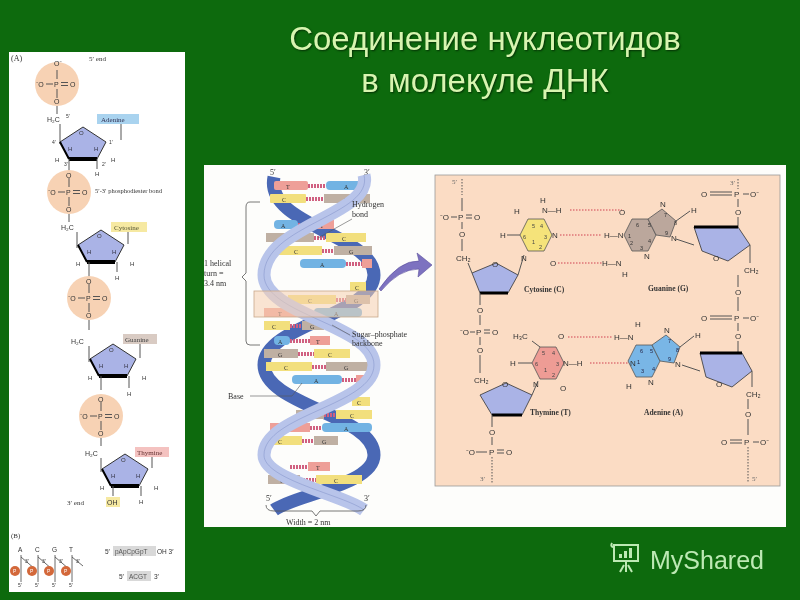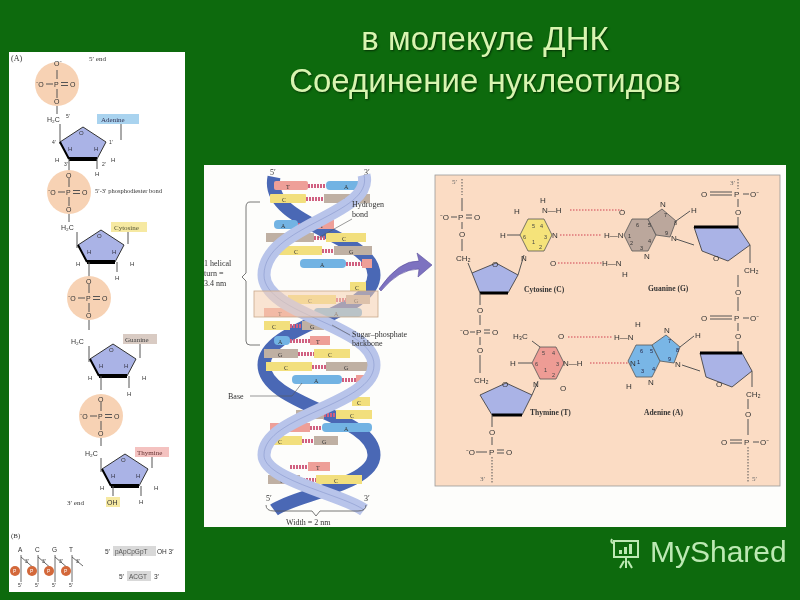--- a/index.html
+++ b/index.html
@@ -22,31 +22,31 @@
     background: #ffffff;
   }
   .center-panel {
     position: absolute; left: 204px; top: 165px; width: 582px; height: 362px;
     background: #fdfdfb;
   }
   svg text { font-family: "Liberation Serif", serif; }
   .sans { font-family: "Liberation Sans", sans-serif; }
   .watermark {
     position: absolute; left: 608px; top: 535px; height: 40px;
-    display: flex; align-items: flex-start; gap: 6px;
-    color: #bde9b4; font-size: 30px;
+    display: flex; align-items: flex-end; gap: 6px;
+    color: #bde9b4; font-size: 25px;
   }
   .watermark svg { display: block; }
 </style>
 </head>
 <body>
 
 <div class="slide-title">
+  <div>Соединение нуклеотидов</div>
   <div>в молекуле ДНК</div>
-  <div>Соединение нуклеотидов</div>
 </div>
 
 <div class="left-panel">
 <svg width="176" height="540" viewBox="0 0 176 540">
   <defs>
     <g id="phos">
       <circle cx="0" cy="0" r="22" fill="#f7d2b4"></circle>
       <line x1="0" y1="-14" x2="0" y2="-5" stroke="#555" stroke-width="1"></line>
       <line x1="0" y1="5" x2="0" y2="14" stroke="#555" stroke-width="1"></line>
       <line x1="-11" y1="0" x2="-4" y2="0" stroke="#555" stroke-width="1"></line>

